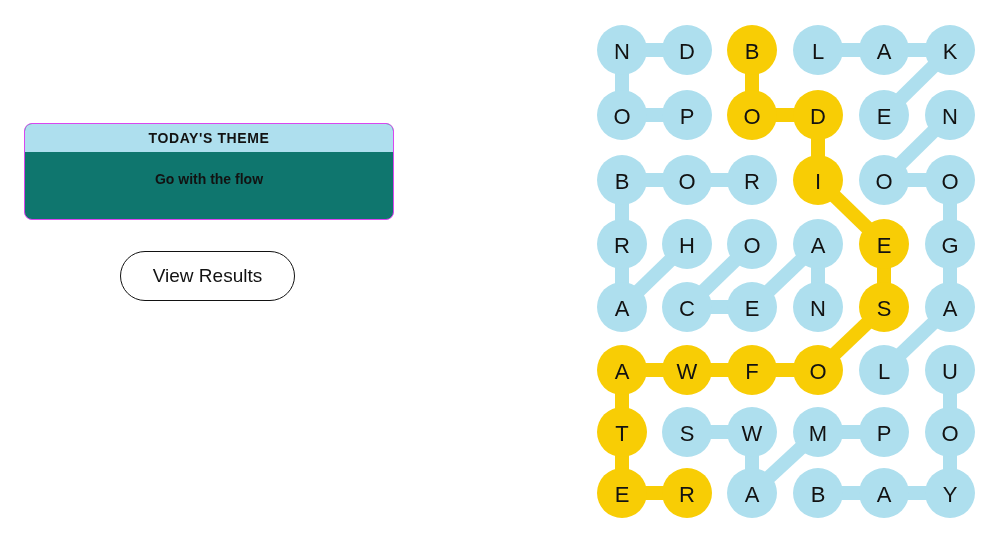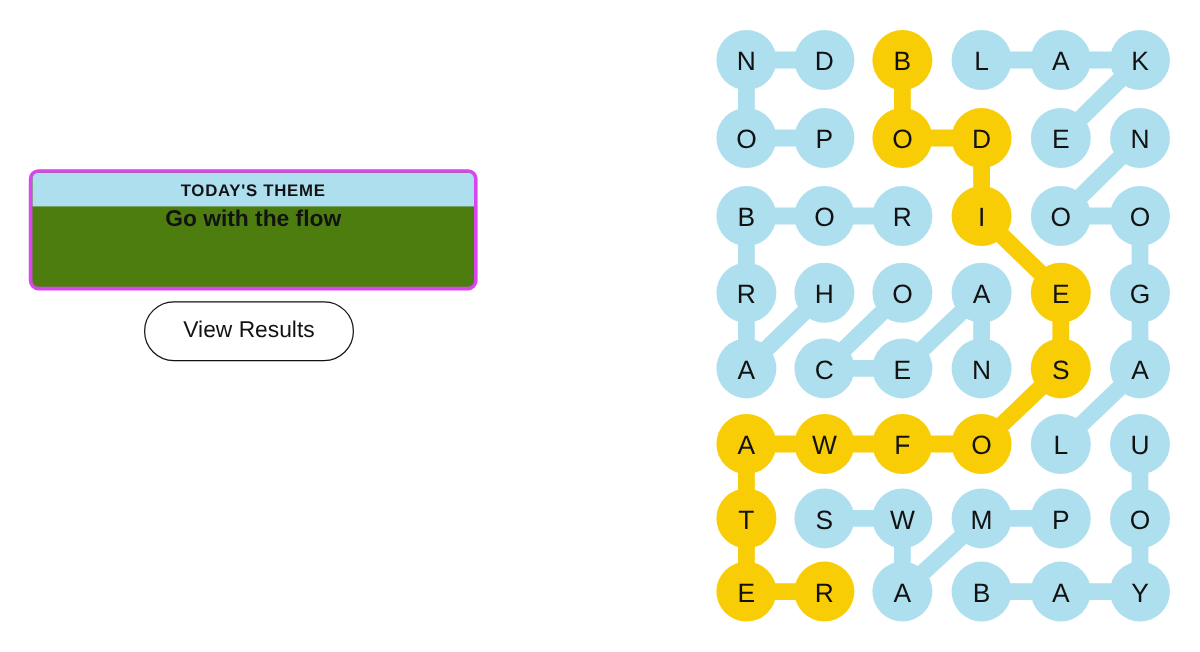--- a/index.html
+++ b/index.html
@@ -1,19 +1,19 @@
 <!DOCTYPE html>
 <html><head>
 <meta charset="utf-8">
 <style>
   html, body { margin:0; padding:0; background:#ffffff; }
   body { width:1000px; height:543px; position:relative; overflow:hidden; font-family:"Liberation Sans", sans-serif; }
-  .theme-card { position:absolute; left:24px; top:141px; width:368px; height:95px; border:3px solid #d946ef; border-radius:8px; overflow:hidden; background:#4d7c0f; }
+  .theme-card { position:absolute; left:24px; top:123px; width:368px; height:95px; border:1px solid #d946ef; border-radius:8px; overflow:hidden; background:#0f766e; }
   .theme-header { background:#aedfee; height:28px; line-height:29px; text-align:center; font-weight:bold; font-size:14px; letter-spacing:0.6px; color:#121212; }
-  .theme-title { text-align:center; font-weight:bold; font-size:19px; color:#121212; }
+  .theme-title { text-align:center; font-weight:bold; font-size:14px; margin-top:19px; color:#121212; }
   .results-btn { position:absolute; left:120px; top:251px; width:175px; height:50px; border:1.3px solid #121212; border-radius:26px; background:#fff; font-family:"Liberation Sans", sans-serif; font-size:19px; color:#121212; box-sizing:border-box; cursor:pointer; padding:0; }
   .board { position:absolute; left:0; top:0; width:1000px; height:543px; }
   .letter { font-family:"Liberation Sans", sans-serif; font-size:22px; fill:#121212; text-anchor:middle; dominant-baseline:central; }
 </style>
 </head>
 <body>
 
 <div class="theme-card">
   <div class="theme-header">TODAY'S THEME</div>
   <div class="theme-title">Go with the flow</div>

